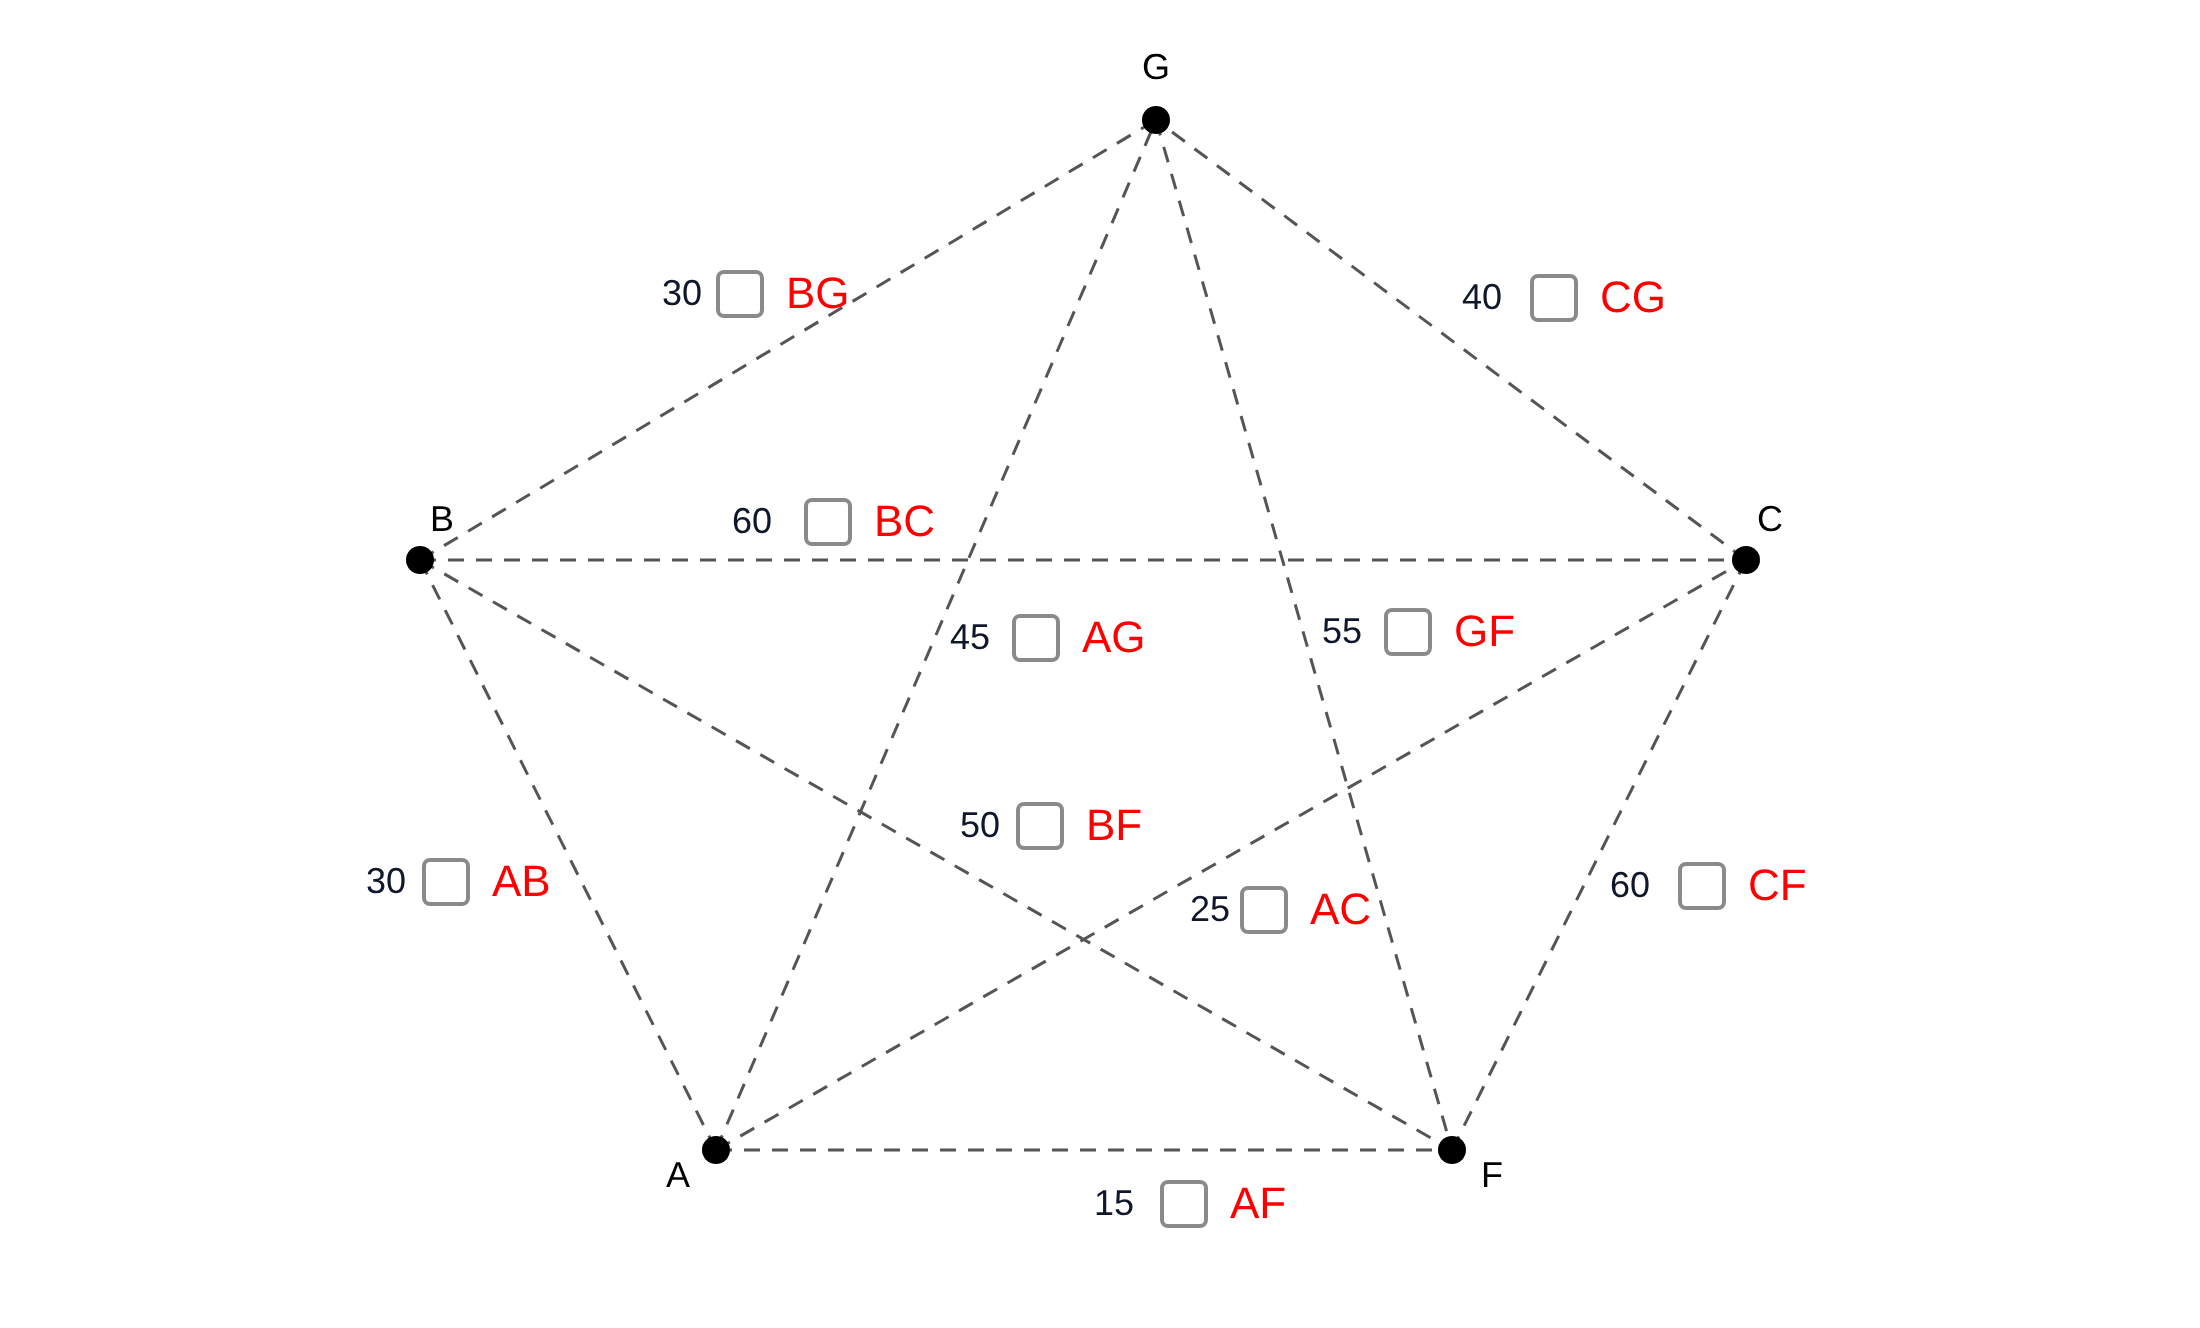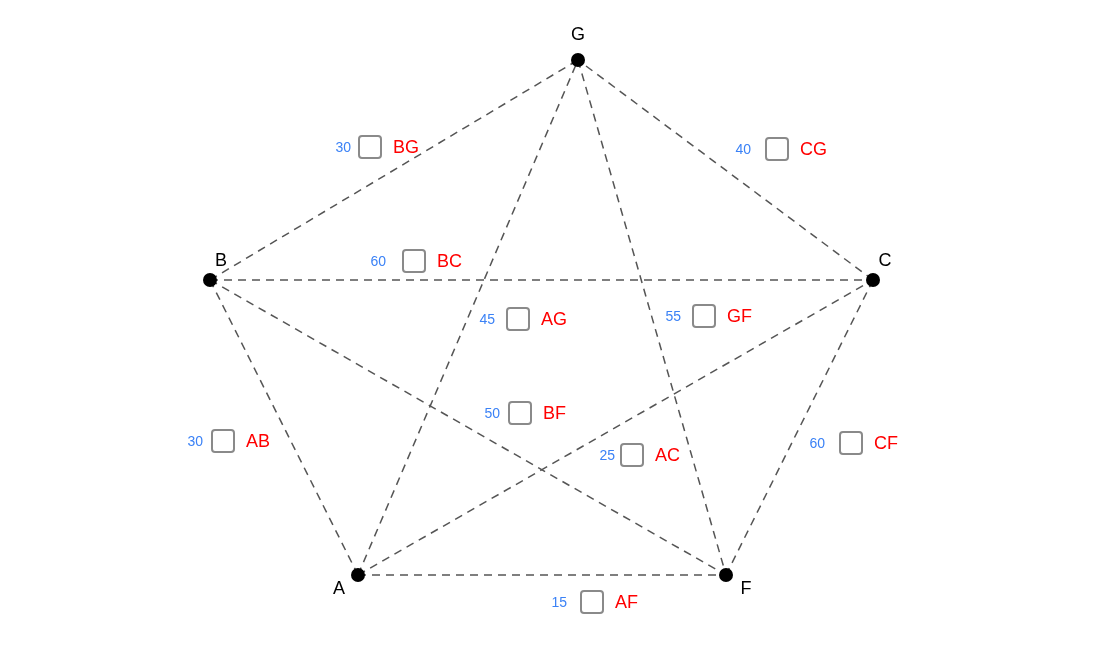--- a/index.html
+++ b/index.html
@@ -1,24 +1,24 @@
 <!DOCTYPE html>
 <html><head>
 <meta charset="utf-8">
 <style>
   html, body { margin: 0; padding: 0; background: #ffffff; }
   body { width: 1100px; height: 664px; position: relative; overflow: hidden;
          font-family: "Liberation Sans", sans-serif; }
   #canvas { position: absolute; left: 0; top: 0; width: 1100px; height: 664px; }
   .vlabel { position: absolute; font-size: 18px; color: #000; transform: translate(-50%, -50%); white-space: nowrap; }
-  .weight { position: absolute; font-size: 14px; color: #3b82f6; transform: translate(-100%, -50%); white-space: nowrap; text-align: right; }
+  .weight { position: absolute; font-size: 18px; color: #0f172a; transform: translate(-100%, -50%); white-space: nowrap; text-align: right; }
   .cb { position: absolute; width: 24px; height: 24px; box-sizing: border-box;
         border: 2px solid #8a8a8a; border-radius: 4px; background: #fff;
         transform: translateY(-50%); cursor: pointer; }
-  .ename { position: absolute; font-size: 18px; color: #ff0000; transform: translateY(-50%); white-space: nowrap; }
+  .ename { position: absolute; font-size: 22px; color: #ff0000; transform: translateY(-50%); white-space: nowrap; }
 </style>
 </head>
 <body>
 
 <div id="canvas">
   <svg id="graph-svg" width="1100" height="664">
       <line x1="210" y1="280" x2="578" y2="60" stroke="#555555" stroke-width="1.5" stroke-dasharray="8,6"></line>
       <line x1="873" y1="280" x2="578" y2="60" stroke="#555555" stroke-width="1.5" stroke-dasharray="8,6"></line>
       <line x1="210" y1="280" x2="873" y2="280" stroke="#555555" stroke-width="1.5" stroke-dasharray="8,6"></line>
       <line x1="358" y1="575" x2="578" y2="60" stroke="#555555" stroke-width="1.5" stroke-dasharray="8,6"></line>

